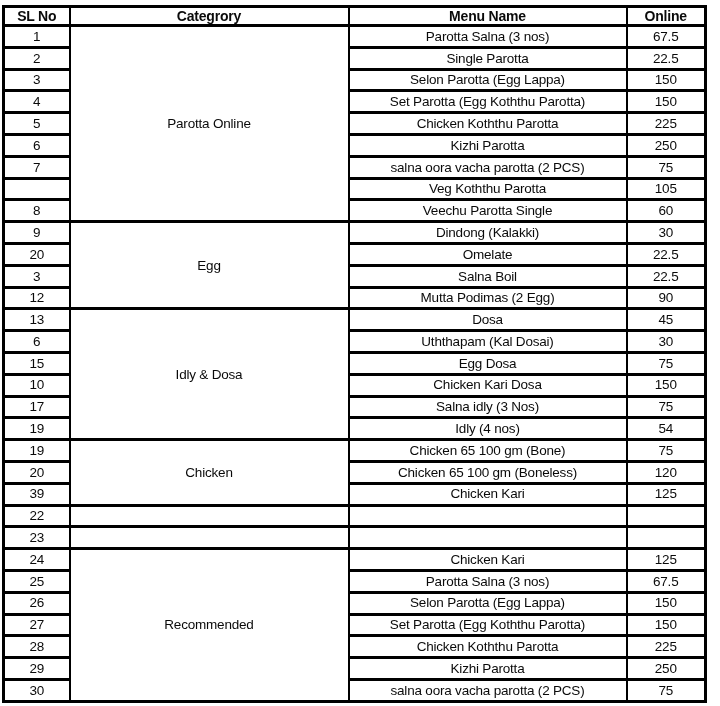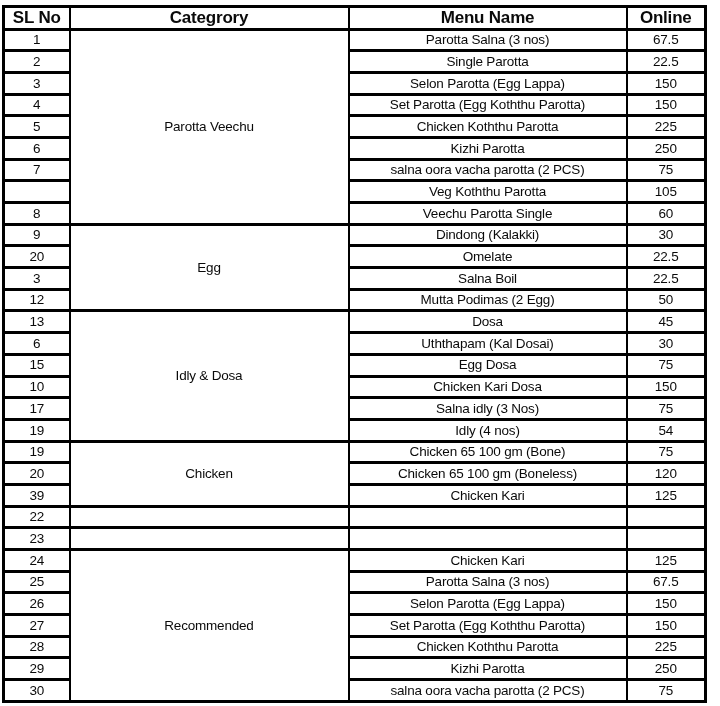--- a/index.html
+++ b/index.html
@@ -45,21 +45,21 @@
     letter-spacing: -0.2px;
     line-height: 1.15;
     white-space: nowrap;
     overflow: hidden;
   }
   table.menu-table {
     border: 3px solid #000000;
   }
   table.menu-table th {
     font-weight: bold;
-    font-size: 17px;
+    font-size: 14px;
   }
   td.cat {
     font-size: 13.5px;
   }
 </style>
 </head>
 <body>
 
 <div class="page">
   <table class="menu-table">
@@ -73,21 +73,21 @@
       <tr>
         <th>SL No</th>
         <th>Categrory</th>
         <th>Menu Name</th>
         <th>Online</th>
       </tr>
     </thead>
     <tbody>
         <tr>
           <td>1</td>
-          <td class="cat" rowspan="9">Parotta Veechu</td>
+          <td class="cat" rowspan="9">Parotta Online</td>
           <td>Parotta Salna (3 nos)</td>
           <td>67.5</td>
         </tr>
         <tr>
           <td>2</td>
           <td>Single Parotta</td>
           <td>22.5</td>
         </tr>
         <tr>
           <td>3</td>
@@ -136,21 +136,21 @@
           <td>22.5</td>
         </tr>
         <tr>
           <td>3</td>
           <td>Salna Boil</td>
           <td>22.5</td>
         </tr>
         <tr>
           <td>12</td>
           <td>Mutta Podimas (2 Egg)</td>
-          <td>50</td>
+          <td>90</td>
         </tr>
         <tr>
           <td>13</td>
           <td class="cat" rowspan="6">Idly &amp; Dosa</td>
           <td>Dosa</td>
           <td>45</td>
         </tr>
         <tr>
           <td>6</td>
           <td>Uththapam (Kal Dosai)</td>

